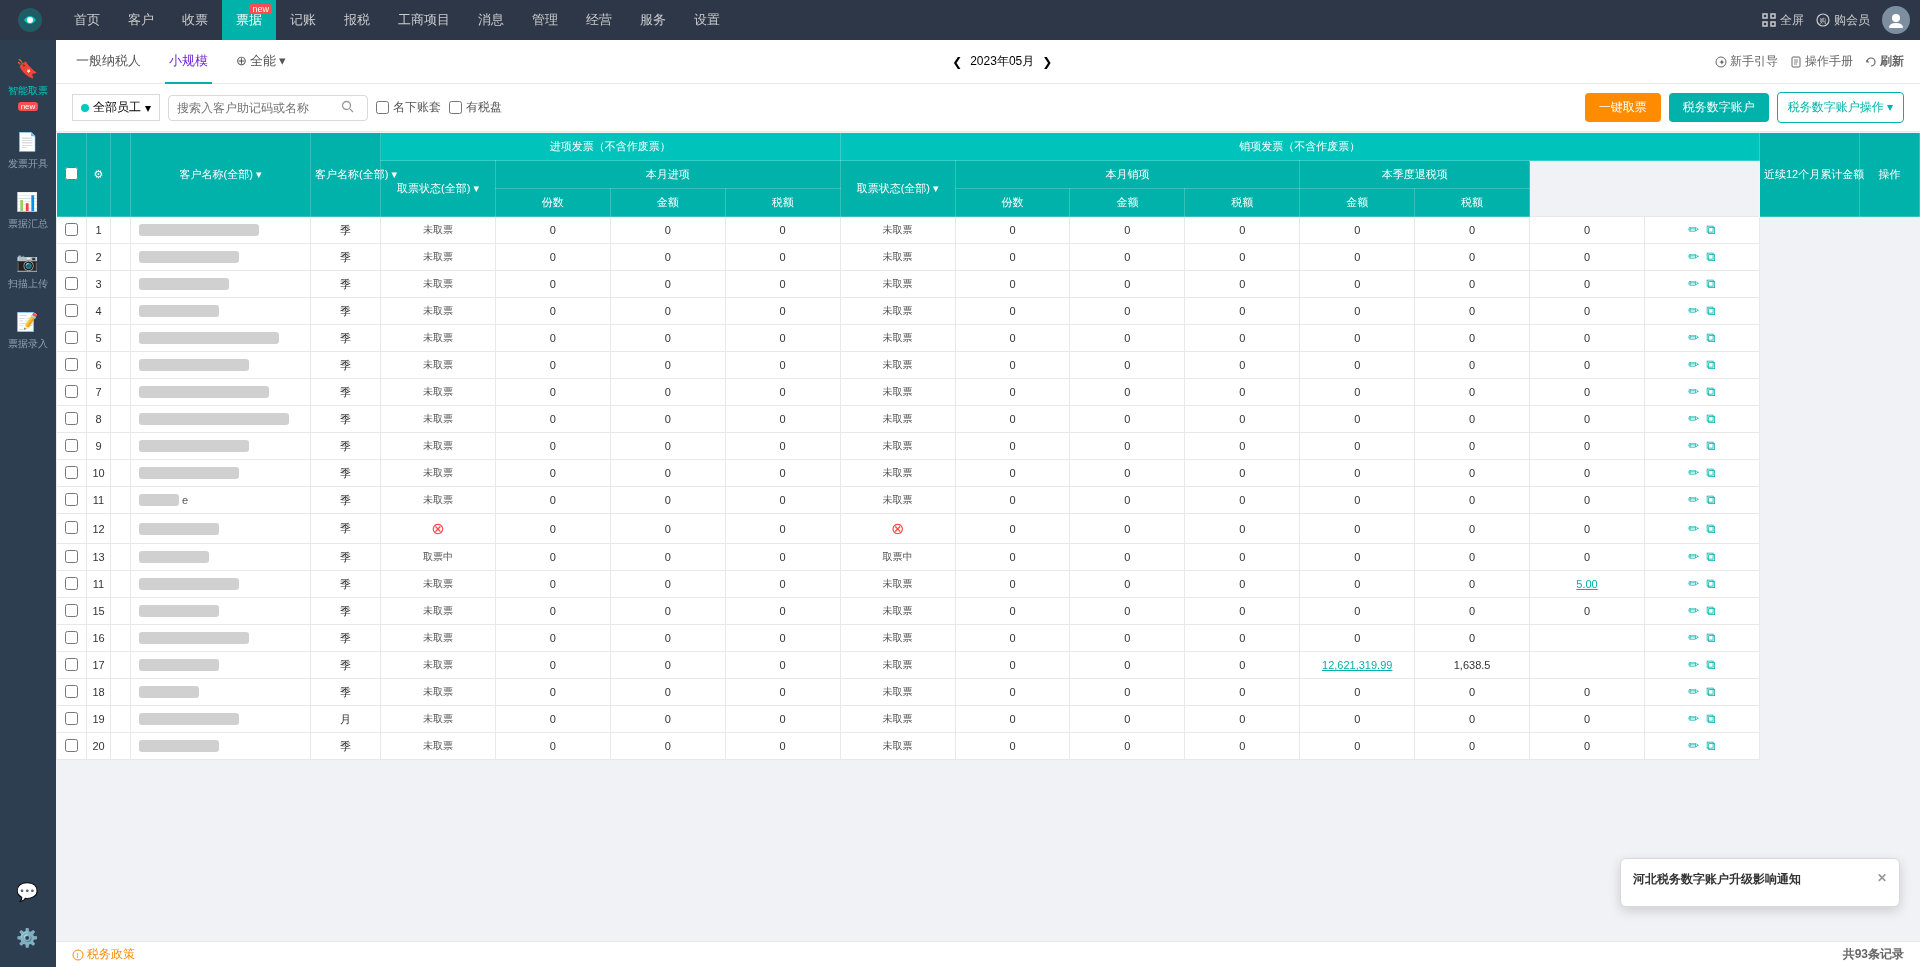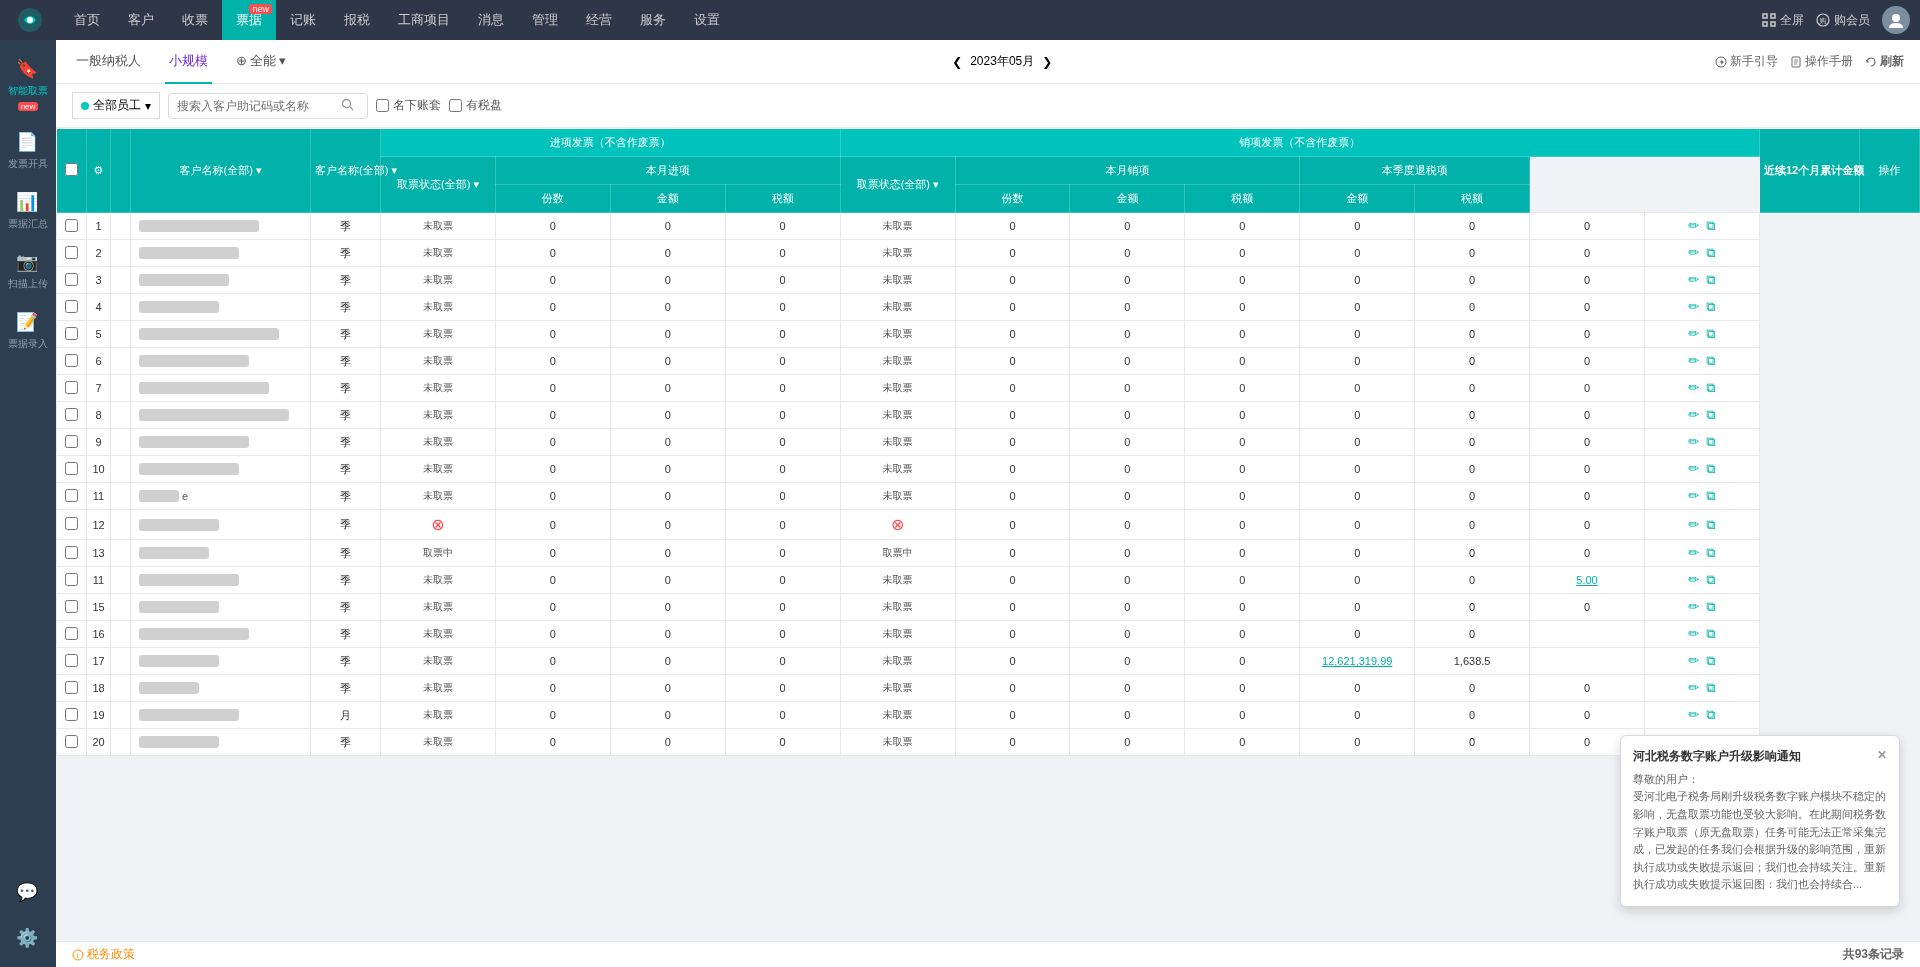--- a/index.html
+++ b/index.html
@@ -216,34 +216,41 @@
         </button>
       </div>
       <label class="checkbox-filter">
         <input type="checkbox" style="">
         名下账套
       </label>
       <label class="checkbox-filter">
         <input type="checkbox" style="">
         有税盘
       </label>
+      <div style="margin-left:auto;display:flex;align-items:center;gap:8px;">
+        <button class="btn-primary">一键取票</button>
+        <button class="btn-teal">税务数字账户</button>
+        <button class="btn-teal-outline">
+          <span>税务数字账户操作 ▾</span>
+        </button>
+      </div>
     </div>
 
     <div class="table-container">
       <table>
         <thead>
           <tr>
             <th rowspan="3" style="width:30px;"><input type="checkbox" style=""></th>
             <th rowspan="3" style="width:24px;">⚙</th>
             <th rowspan="3" style="width:20px;"></th>
             <th rowspan="3" style="width:180px;">客户名称(全部) ▾</th>
             <th rowspan="3" style="width:70px;">客户名称(全部) ▾</th>
             <th colspan="4" class="group-header">进项发票（不含作废票）</th>
             <th colspan="8" class="group-header">销项发票（不含作废票）</th>
-            <th rowspan="3" style="width:100px;font-weight:bold;">近续12个月累计金额</th>
+            <th rowspan="3" style="width:100px;">近续12个月累计金额</th>
             <th rowspan="3" style="width:60px;">操作</th>
           </tr>
           <tr>
             <th rowspan="2" style="width:70px;">取票状态(全部) ▾</th>
             <th colspan="3">本月进项</th>
             <th rowspan="2" style="width:70px;">取票状态(全部) ▾</th>
             <th colspan="3">本月销项</th>
             <th colspan="2">本季度退税项</th>
           </tr>
           <tr>
@@ -773,17 +780,13 @@
       <span style="margin-left:auto;font-weight:bold;">共93条记录</span>
     </div>
   </div>
 </div>
 
 <div class="notification-popup">
   <div class="title">
     <span>河北税务数字账户升级影响通知</span>
     <span class="close-btn">✕</span>
   </div>
-  <div class="content" style="max-height:160px;overflow:hidden;">
-    <p style="white-space:pre-wrap;font-size:11px;line-height:1.6;color:#666;">尊敬的用户：
-受河北电子税务局刚升级税务数字账户模块不稳定的影响，无盘取票功能也受较大影响。在此期间税务数字账户取票（原无盘取票）任务可能无法正常采集完成，已发起的任务我们会根据升级的影响范围，重新执行成功或失败提示返回；我们也会持续关注。重新执行成功或失败提示返回图：我们也会持续合...</p>
-  </div>
 </div>
 
 </body></html>

